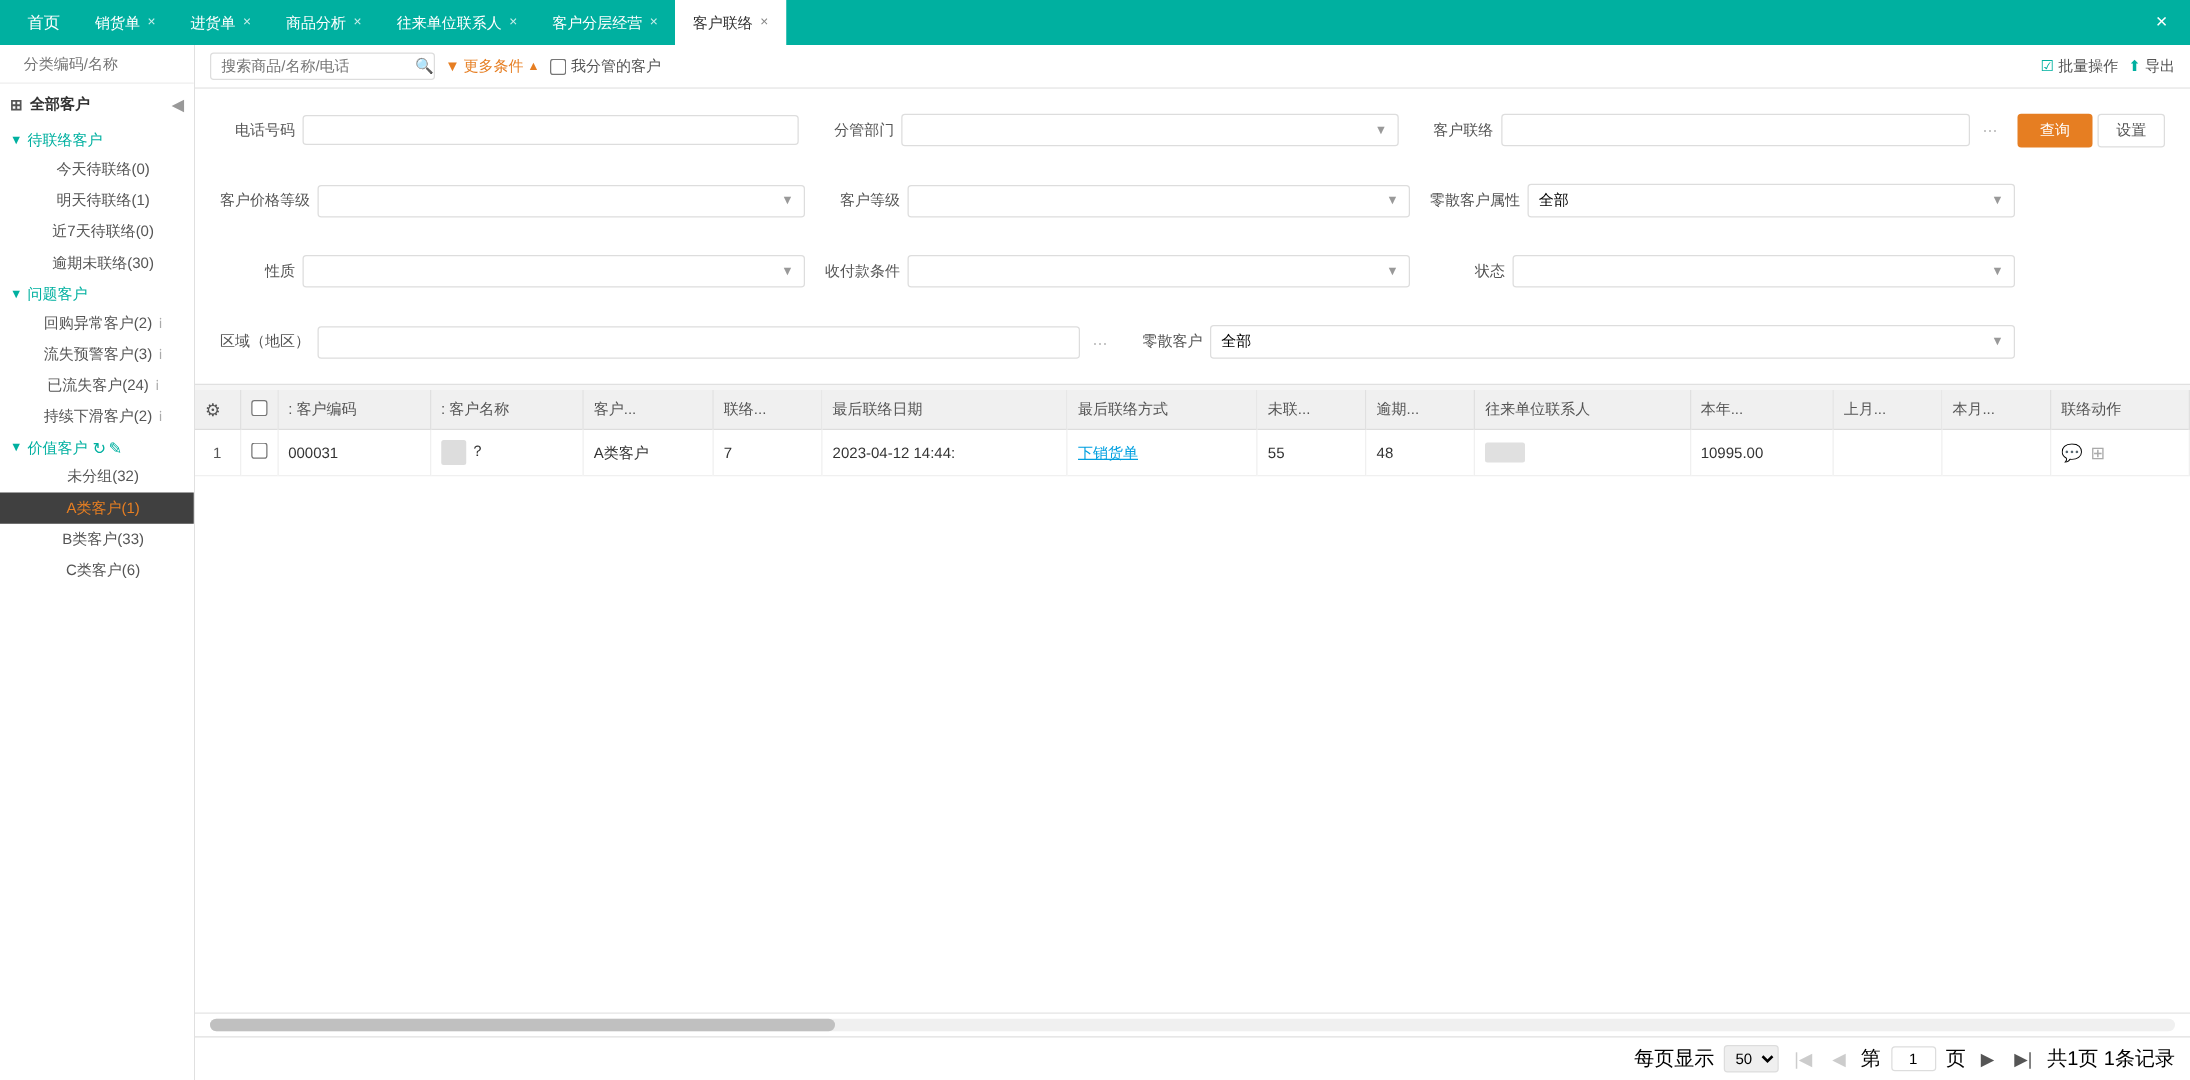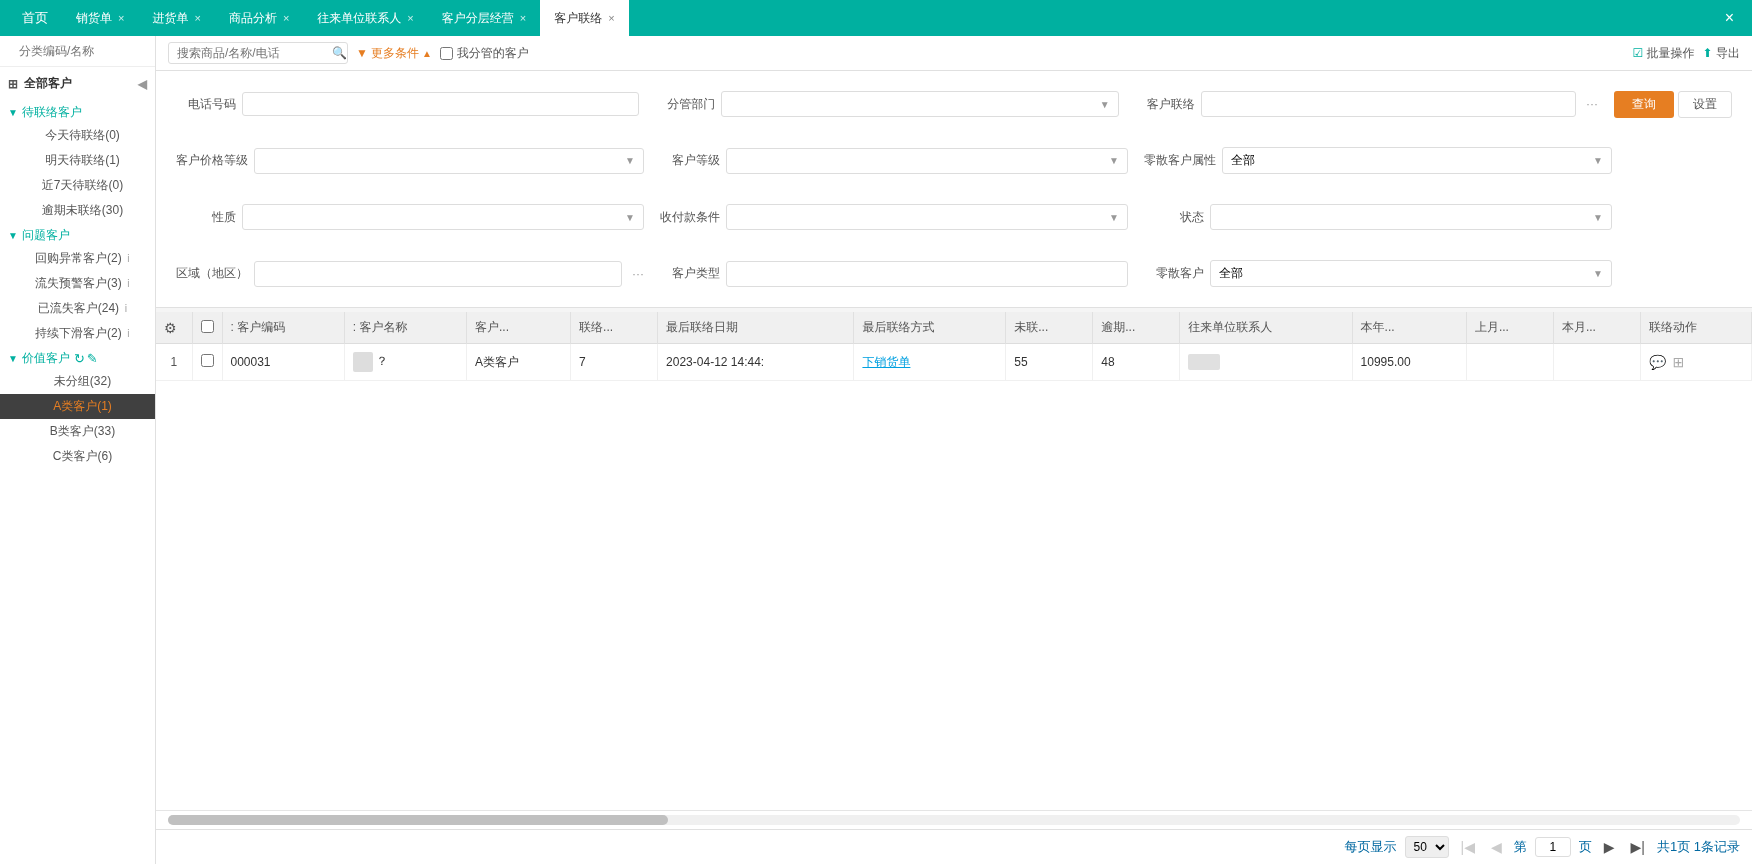--- a/index.html
+++ b/index.html
@@ -283,21 +283,21 @@
     
     .pagination {
       background: #fff;
       border-top: 1px solid #e0e0e0;
       padding: 6px 12px;
       display: flex;
       align-items: center;
       justify-content: flex-end;
       gap: 8px;
     }
-    .pagination span { color: #0369a1; font-size: 13px; }
+    .pagination span { color: #000000; font-size: 16px; }
     .pagination select {
       border: 1px solid #ddd;
       padding: 2px 4px;
       font-size: 12px;
       border-radius: 3px;
     }
     .pagination .nav-btn {
       cursor: pointer;
       color: #555;
       font-size: 14px;
@@ -523,25 +523,20 @@
         </div>
         <div style="width:120px;"></div>
       </div>
 
       <div class="filter-row">
         <div class="filter-cell">
           <label>区域（地区）</label>
           <div class="filter-select" style="flex:2;">
           </div>
           <span class="filter-dots">···</span>
-        </div>
-        <div class="filter-cell">
-          <label>客户类型</label>
-          <div class="filter-select" style="flex:2;">
-          </div>
         </div>
         <div class="filter-cell">
           <label>零散客户</label>
           <div class="filter-select" style="flex:2;">
             <span style="flex:1;">全部</span>
             <span class="arrow">▼</span>
           </div>
         </div>
         <div style="width:120px;"></div>
       </div>

